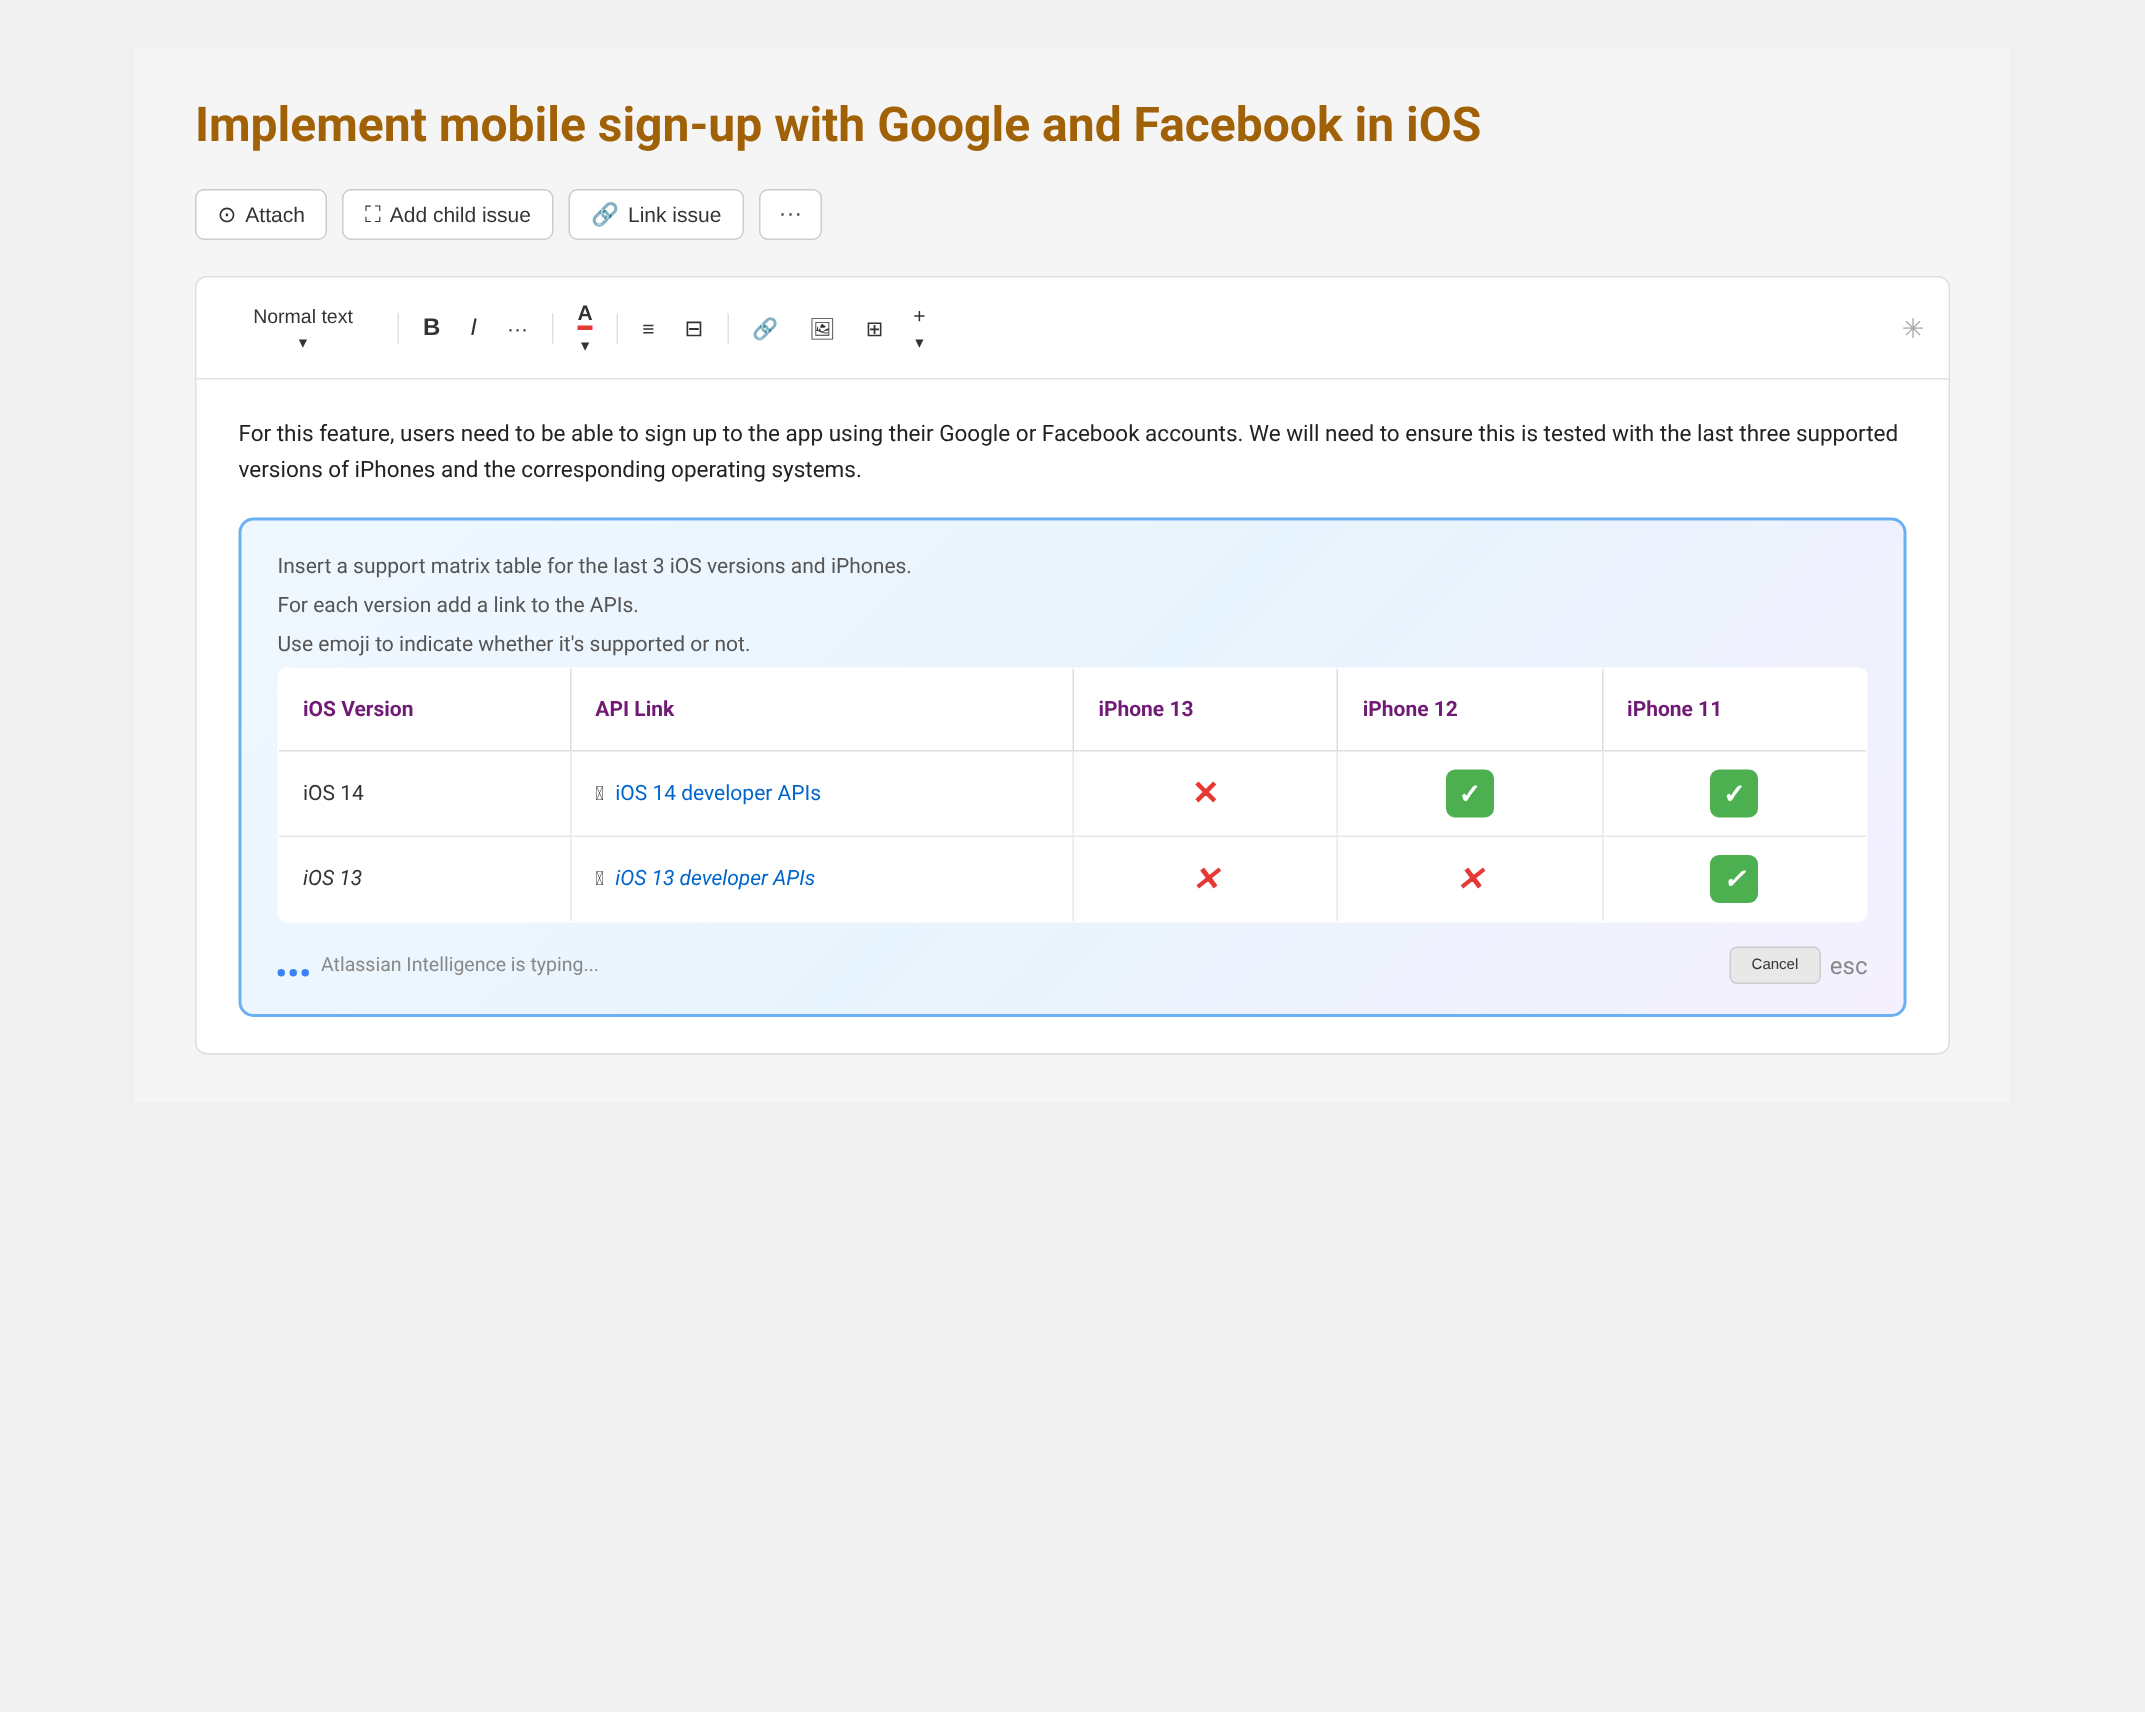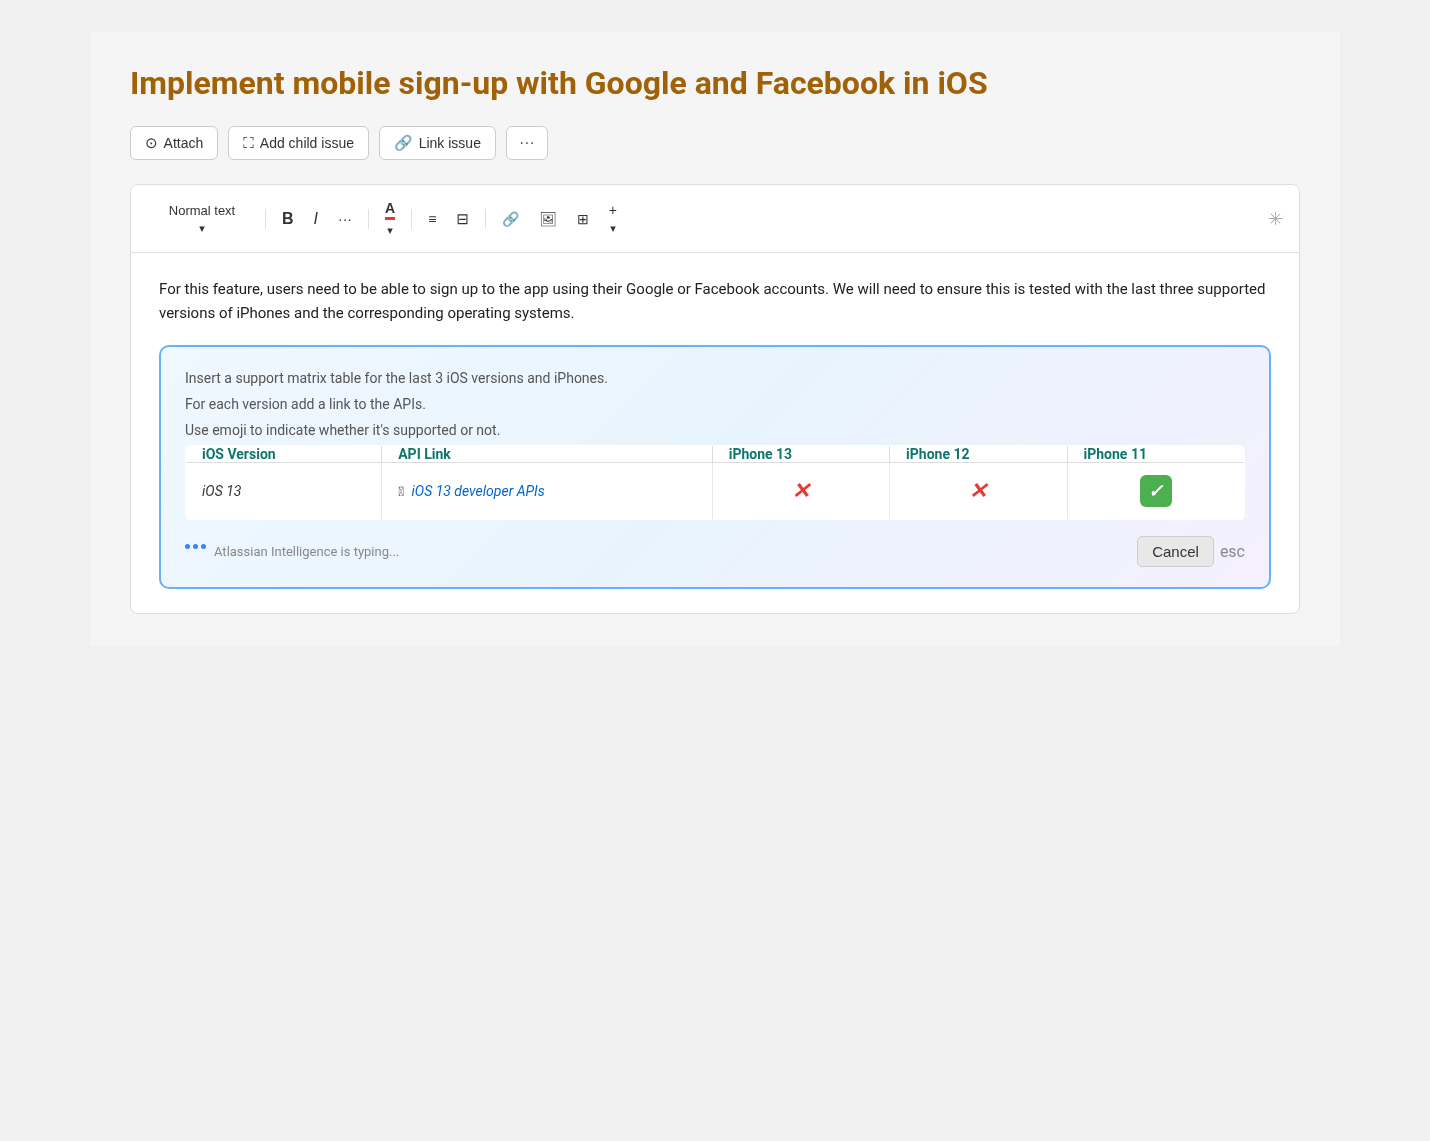--- a/index.html
+++ b/index.html
@@ -133,22 +133,22 @@
       background: #fff;
       border-radius: 6px;
       overflow: hidden;
       border: 1px solid #ddd;
       margin-bottom: 16px;
     }
     .support-table th {
       background: #fff;
       font-weight: 700;
       font-size: 14px;
-      color: #0f766e;
-      padding: 0 16px;
+      color: #701a75;
+      padding: 19px 16px;
       text-align: left;
       border-bottom: 1px solid #ddd;
       border-right: 1px solid #ddd;
       margin-left: 24px;
     }
     .support-table th:last-child { border-right: none; }
     .support-table td {
       padding: 12px 16px;
       font-size: 14px;
       color: #333;
@@ -192,21 +192,21 @@
       margin-right: 4px;
     }
     .ai-footer {
       display: flex;
       align-items: center;
       justify-content: space-between;
       margin-top: 4px;
     }
     .ai-typing {
       display: flex;
-      align-items: flex-start;
+      align-items: flex-end;
       gap: 8px;
       font-size: 13px;
       color: #888;
     }
     .typing-dots {
       display: flex;
       gap: 3px;
     }
     .typing-dot {
       width: 5px;
@@ -218,21 +218,21 @@
       display: flex;
       gap: 6px;
       align-items: center;
     }
     .cancel-btn {
       padding: 6px 14px;
       border: 1.5px solid #ccc;
       border-radius: 5px;
       background: #e8e8e8;
       cursor: pointer;
-      font-size: 15px;
+      font-size: 10px;
       font-weight: 500;
       color: #333;
     }
     .esc-label {
       font-size: 16px;
       color: #888;
     }
     .chevron-down { font-size: 11px; }
   </style>
 </head>
@@ -322,20 +322,36 @@
               <th>iOS Version</th>
               <th>API Link</th>
               <th>iPhone 13</th>
               <th>iPhone 12</th>
               <th>iPhone 11</th>
             </tr>
           </thead>
           <tbody>
 
 
+            <tr>
+              <td>iOS 14</td>
+              <td>
+                <span class="apple-icon"></span>
+                <a class="api-link" href="#">iOS 14 developer APIs</a>
+              </td>
+              <td class="center-cell">
+                <span class="cross-icon">✕</span>
+              </td>
+              <td class="center-cell">
+                <span class="check-icon">✓</span>
+              </td>
+              <td class="center-cell">
+                <span class="check-icon">✓</span>
+              </td>
+            </tr>
 
             <tr>
               <td>iOS 13</td>
               <td>
                 <span class="apple-icon"></span>
                 <a class="api-link" href="#">iOS 13 developer APIs</a>
               </td>
               <td class="center-cell">
                 <span class="cross-icon">✕</span>
               </td>

